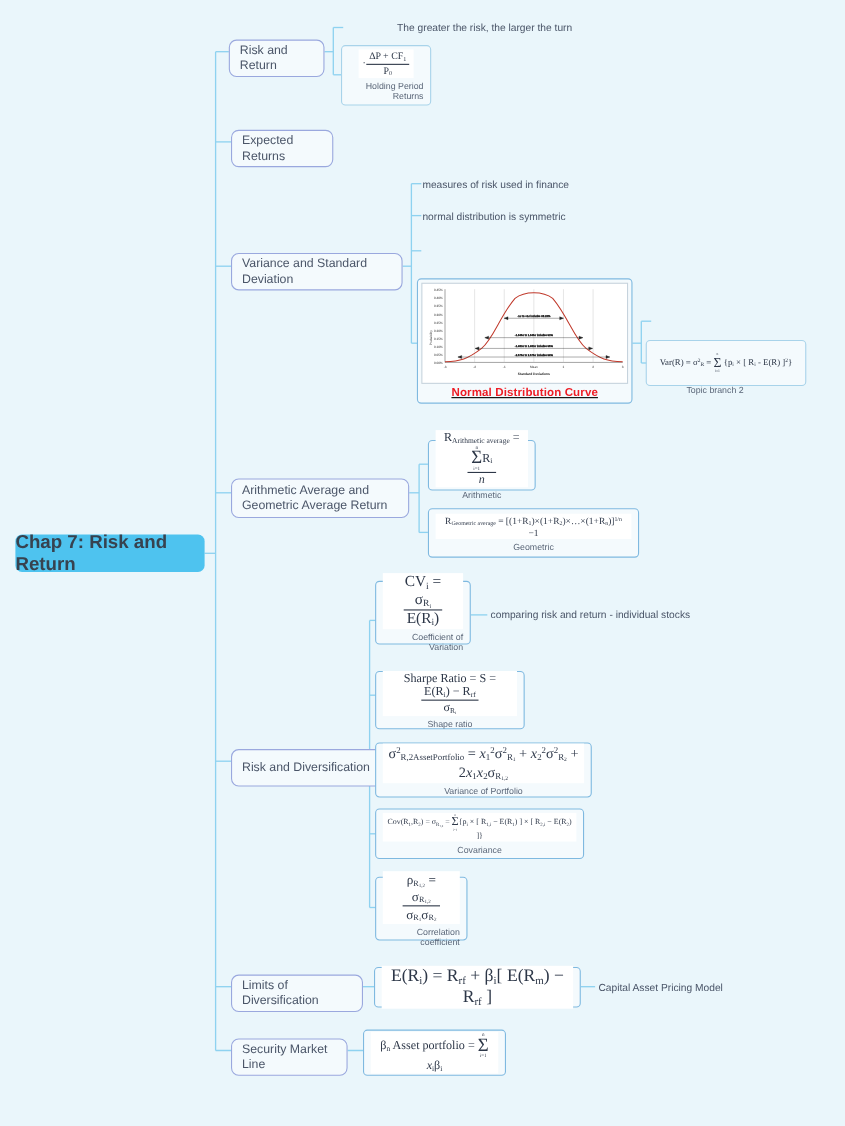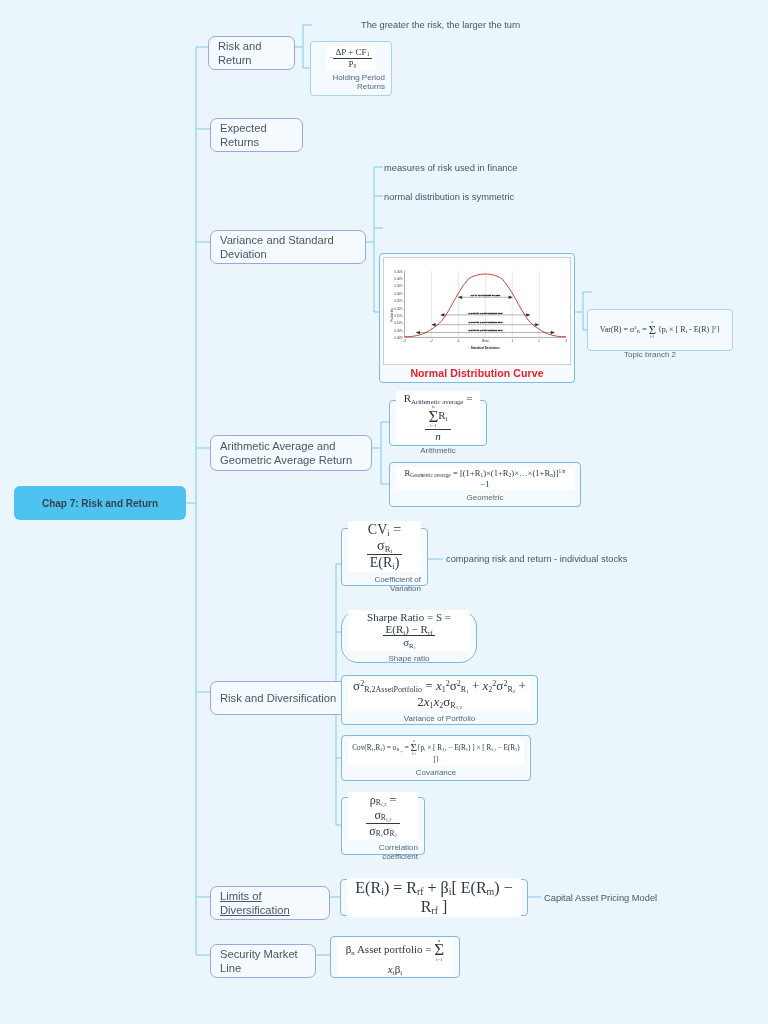--- a/index.html
+++ b/index.html
@@ -32,21 +32,21 @@
     align-items: center;
     padding: 16px 9px;
     white-space: pre-line;
   }
   .root {
     position: absolute;
     background: #4ec3ef;
     border: none;
     border-radius: 6px;
     color: #37424f;
-    font-size: 10px;
+    font-size: 17px;
     font-weight: bold;
     display: flex;
     align-items: center;
     justify-content: center;
   }
   .leaf-text {
     position: absolute;
     color: #4a5568;
     font-size: 9.3px;
     line-height: 12.5px;
@@ -180,21 +180,21 @@
   <div class="node" style="left:210px; top:118px; width:93px; height:23px;">
     <span>Expected Returns</span>
   </div>
 
   <div class="node" style="left:210px; top:230px; width:156px; height:24px;">
     <span>Variance and Standard Deviation</span>
   </div>
   <div class="leaf-text" style="left:384px; top:162px; width:220px;">measures of risk used in finance</div>
   <div class="leaf-text" style="left:384px; top:191px; width:220px;">normal distribution is symmetric</div>
 
-  <div class="chartbox" style="left:379px; top:253px; width:196px; height:130px;">
+  <div class="chartbox" style="left:379px; top:253px; width:196px; height:114px;text-decoration:underline;">
     <div class="chart-inner">
       <svg viewBox="0 0 190 92" style="width:100%; height:100%; display:block;">
 
         <g font-size="2.9" fill="#333" font-family="Liberation Sans, sans-serif" text-anchor="end">
           <text x="19" y="7">0.45%</text>
           <text x="19" y="14.5">0.40%</text>
           <text x="19" y="22">0.35%</text>
           <text x="19" y="29.5">0.30%</text>
           <text x="19" y="37">0.25%</text>
           <text x="19" y="44.5">0.20%</text>
@@ -289,21 +289,21 @@
   </div>
 
   <div class="fbox strong" style="left:341px; top:528px; width:87px; height:58px;">
     <div class="formula" style="font-size:14px;">
       CV<sub>i</sub> = <span class="frac"><span class="num">σ<sub>R<sub>i</sub></sub></span><span class="den">E(R<sub>i</sub>)</span></span>
     </div>
     <div class="cap">Coefficient of Variation</div>
   </div>
   <div class="leaf-text" style="left:446px; top:553px; width:200px;">comparing risk and return - individual stocks</div>
 
-  <div class="fbox strong" style="left:341px; top:610px; width:136px; height:53px;border-radius:17px;">
+  <div class="fbox strong" style="left:341px; top:610px; width:136px; height:53px;">
     <div class="formula" style="font-size:11px;">
       Sharpe Ratio = S = <span class="frac"><span class="num">E(R<sub>i</sub>) − R<sub>rf</sub></span><span class="den">σ<sub>R<sub>i</sub></sub></span></span>
     </div>
     <div class="cap">Shape ratio</div>
   </div>
 
   <div class="fbox strong" style="left:341px; top:675px; width:197px; height:50px;">
     <div class="formula" style="font-size:13px;">
       σ<sup>2</sup><sub>R,2AssetPortfolio</sub> = <i>x</i><sub>1</sub><sup>2</sup>σ<sup>2</sup><sub>R<sub>1</sub></sub> + <i>x</i><sub>2</sub><sup>2</sup>σ<sup>2</sup><sub>R<sub>2</sub></sub> + 2<i>x</i><sub>1</sub><i>x</i><sub>2</sub>σ<sub>R<sub>1,2</sub></sub>
     </div>
@@ -317,21 +317,21 @@
     <div class="cap">Covariance</div>
   </div>
 
   <div class="fbox strong" style="left:341px; top:797px; width:84px; height:58px;">
     <div class="formula" style="font-size:12px;">
       ρ<sub>R<sub>1,2</sub></sub> = <span class="frac"><span class="num">σ<sub>R<sub>1,2</sub></sub></span><span class="den">σ<sub>R<sub>1</sub></sub>σ<sub>R<sub>2</sub></sub></span></span>
     </div>
     <div class="cap">Correlation coefficient</div>
   </div>
 
-  <div class="node" style="left:210px; top:886px; width:120px; height:23px;text-decoration:underline;">
+  <div class="node" style="left:210px; top:886px; width:120px; height:23px;">
     <span>Limits of Diversification</span>
   </div>
   <div class="fbox strong" style="left:340px; top:879px; width:188px; height:37px;">
     <div class="formula" style="font-size:16px;">
       E(R<sub>i</sub>) = R<sub>rf</sub> + β<sub>i</sub>[ E(R<sub>m</sub>) − R<sub>rf</sub> ]
     </div>
   </div>
   <div class="leaf-text" style="left:544px; top:892px; width:180px;">Capital Asset Pricing Model</div>
 
   <div class="node" style="left:210px; top:944px; width:106px; height:23px;">

